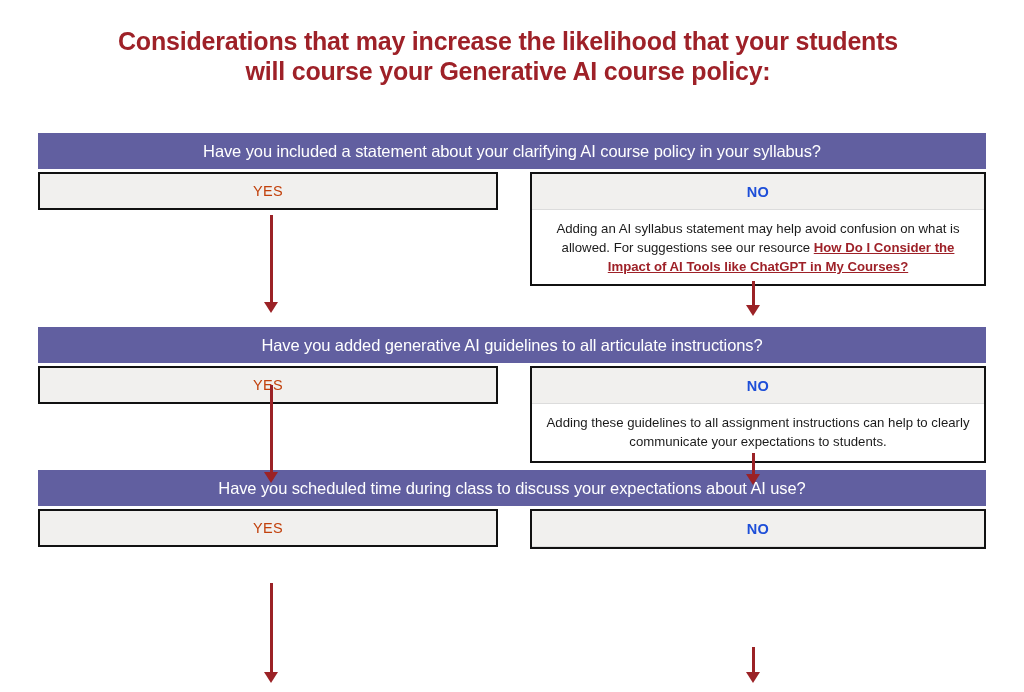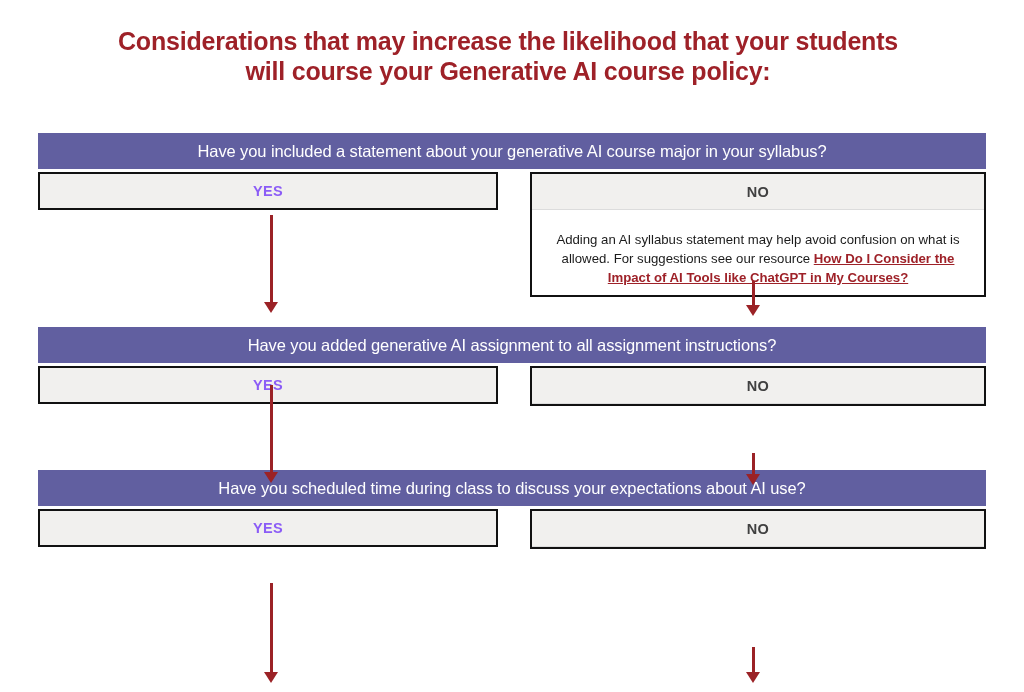--- a/index.html
+++ b/index.html
@@ -72,22 +72,22 @@
     box-sizing: border-box;
     border: 2.5px solid #111111;
     background: #f1f0ee;
     height: 38px;
     display: flex;
     align-items: center;
     justify-content: center;
   }
   .yes-label {
     font-size: 14.5px;
-    font-weight: bold;
-    color: #8b5cf6;
+    font-weight: normal;
+    color: #c2410c;
     letter-spacing: 0.4px;
   }
 
   
   .no-box {
     width: 456px;
     box-sizing: border-box;
     border: 2.5px solid #111111;
     background: #ffffff;
   }
@@ -95,25 +95,25 @@
     background: #f1f0ee;
     height: 35px;
     display: flex;
     align-items: center;
     justify-content: center;
     border-bottom: 1px solid #dcdcdc;
   }
   .no-label {
     font-size: 14.5px;
     font-weight: bold;
-    color: #404040;
+    color: #1d4ed8;
     letter-spacing: 0.4px;
   }
   .no-body {
-    padding: 20px 10px 8px 10px;
+    padding: 9px 10px 8px 10px;
     text-align: center;
     font-size: 13.2px;
     line-height: 19px;
     color: #1b1b1b;
   }
   .no-body.tight { padding: 9px 10px 10px 10px; }
 
   .resource-link {
     color: #9e2128;
     font-weight: bold;
@@ -157,44 +157,45 @@
 <body>
 
 <div class="page">
 
   <div class="title-block">
     <span class="title-line">Considerations that may increase the likelihood that your students</span>
     <span class="title-line">will course your Generative AI course policy:</span>
   </div>
 
   <div class="section section-1">
-    <div class="question-bar">Have you included a statement about your generative AI course major in your syllabus?</div>
+    <div class="question-bar">Have you included a statement about your clarifying AI course policy in your syllabus?</div>
     <div class="branch-row">
       <div class="yes-box">
         <span class="yes-label">YES</span>
       </div>
       <div class="no-box">
         <div class="no-header">
           <span class="no-label">NO</span>
         </div>
         <div class="no-body"><span>Adding an AI syllabus statement may help avoid confusion on what is allowed. For suggestions see our resource </span><span class="resource-link">How Do I Consider the Impact of AI Tools like ChatGPT in My Courses?</span></div>
       </div>
     </div>
   </div>
 
   <div class="section section-2">
-    <div class="question-bar">Have you added generative AI assignment to all assignment instructions?</div>
+    <div class="question-bar">Have you added generative AI guidelines to all articulate instructions?</div>
     <div class="branch-row">
       <div class="yes-box">
         <span class="yes-label">YES</span>
       </div>
       <div class="no-box">
         <div class="no-header">
           <span class="no-label">NO</span>
         </div>
+        <div class="no-body tight">Adding these guidelines to all assignment instructions can help to clearly communicate your expectations to students.</div>
       </div>
     </div>
   </div>
 
   <div class="section section-3">
     <div class="question-bar">Have you scheduled time during class to discuss your expectations about AI use?</div>
     <div class="branch-row">
       <div class="yes-box">
         <span class="yes-label">YES</span>
       </div>

